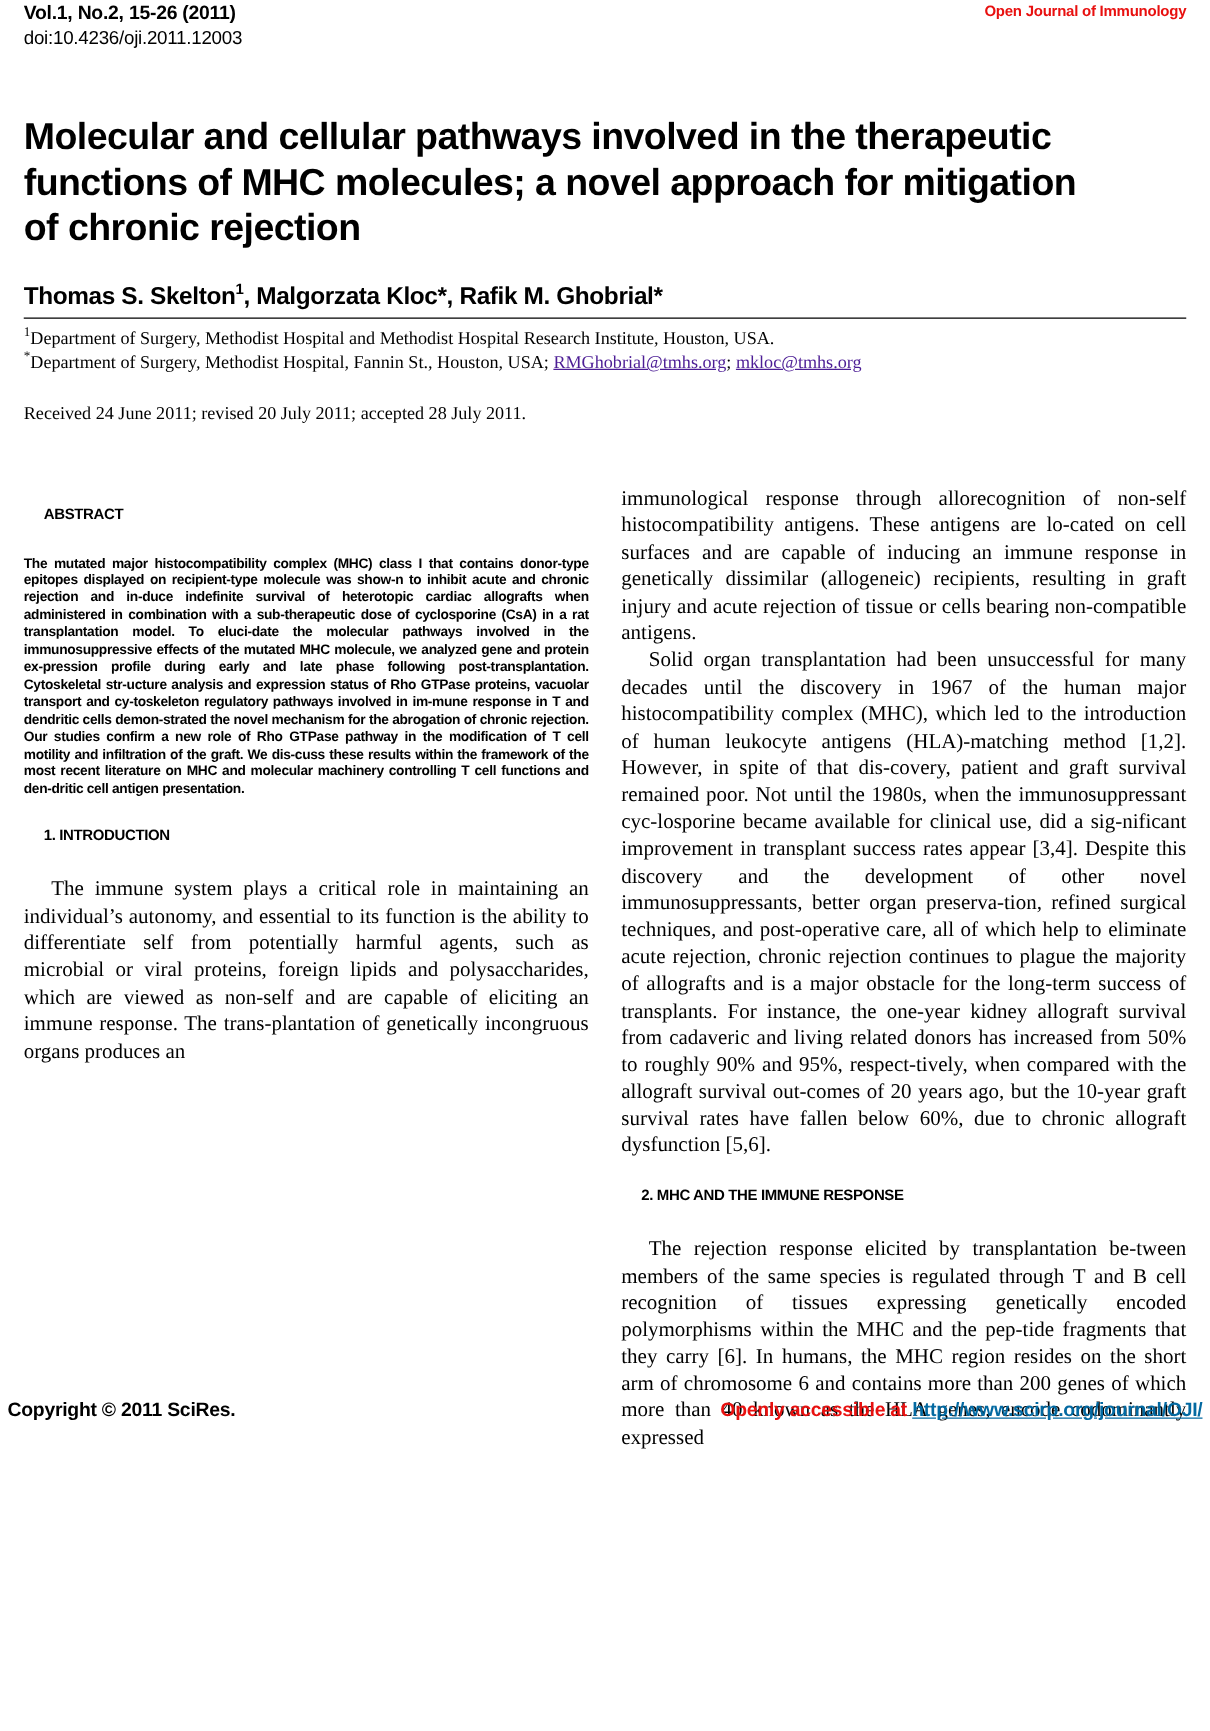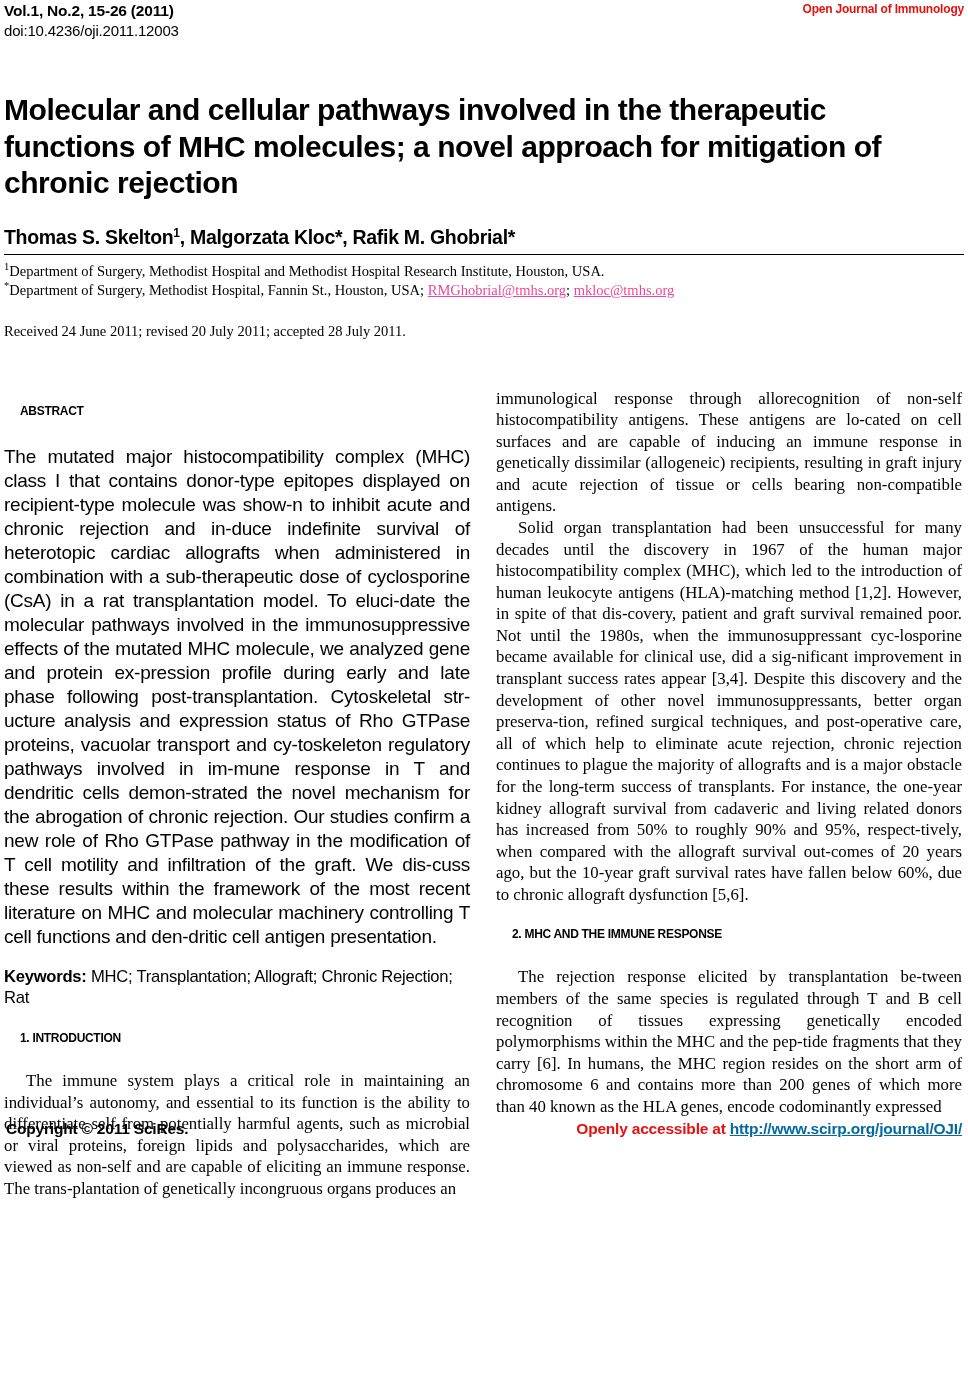--- a/index.html
+++ b/index.html
@@ -13,21 +13,21 @@
     font-family: "Liberation Serif", serif;
     color: #000000;
     position: relative;
     overflow: hidden;
   }
   .page {
     position: relative;
     width: 968px;
     height: 1152px;
     box-sizing: border-box;
-    padding: 0 4px;
+    padding: 0 19px;
   }
 
   
   .runhead {
     display: flex;
     justify-content: space-between;
     align-items: flex-start;
     padding-top: 2px;
   }
   .runhead-left {
@@ -86,21 +86,21 @@
   
   .affil {
     font-family: "Liberation Serif", serif;
     font-size: 14.5px;
     line-height: 1.33;
     padding-top: 7px;
   }
   .affil div { white-space: nowrap; }
   .affil sup { font-size: 10.5px; vertical-align: super; line-height: 0; }
   .affil a, .link {
-    color: #ec4899;
+    color: #4c1d95;
     text-decoration: underline;
   }
   .received {
     font-family: "Liberation Serif", serif;
     font-size: 14.5px;
     padding-top: 22px;
   }
 
   
   .columns {
@@ -114,22 +114,22 @@
     font-family: "Liberation Sans", sans-serif;
     font-size: 12px;
     font-weight: bold;
     letter-spacing: -0.3px;
     margin: 16px;
   }
   .h-section.gap-before { margin-top: 22px; }
 
   .abstract-body {
     font-family: "Liberation Sans", sans-serif;
-    font-size: 19px;
-    font-weight: normal;
+    font-size: 11px;
+    font-weight: bold;
     line-height: 1.265;
     text-align: justify;
     letter-spacing: -0.25px;
     margin: 0;
     padding-top: 11px;
   }
   .keywords {
     font-family: "Liberation Sans", sans-serif;
     font-size: 16.6px;
     line-height: 1.265;
@@ -193,21 +193,20 @@
     <div><sup>*</sup><span>Department of Surgery, Methodist Hospital, Fannin St., Houston, USA; </span><a class="link" href="#">RMGhobrial@tmhs.org</a><span>; </span><a class="link" href="#">mkloc@tmhs.org</a></div>
   </div>
 
   <div class="received">Received 24 June 2011; revised 20 July 2011; accepted 28 July 2011.</div>
 
   <div class="columns">
 
     <div class="col">
       <h2 class="h-section">ABSTRACT</h2>
       <p class="abstract-body">The mutated major histocompatibility complex (MHC) class I that contains donor-type epitopes displayed on recipient-type molecule was show-n to inhibit acute and chronic rejection and in-duce indefinite survival of heterotopic cardiac allografts when administered in combination with a sub-therapeutic dose of cyclosporine (CsA) in a rat transplantation model. To eluci-date the molecular pathways involved in the immunosuppressive effects of the mutated MHC molecule, we analyzed gene and protein ex-pression profile during early and late phase following post-transplantation. Cytoskeletal str-ucture analysis and expression status of Rho GTPase proteins, vacuolar transport and cy-toskeleton regulatory pathways involved in im-mune response in T and dendritic cells demon-strated the novel mechanism for the abrogation of chronic rejection. Our studies confirm a new role of Rho GTPase pathway in the modification of T cell motility and infiltration of the graft. We dis-cuss these results within the framework of the most recent literature on MHC and molecular machinery controlling T cell functions and den-dritic cell antigen presentation.</p>
-      <p class="keywords"><b>Keywords:</b><span> MHC; Transplantation; Allograft; Chronic Rejection; Rat</span></p>
 
       <h2 class="h-section gap-before">1. INTRODUCTION</h2>
       <p class="body-text intro-gap">The immune system plays a critical role in maintaining an individual’s autonomy, and essential to its function is the ability to differentiate self from potentially harmful agents, such as microbial or viral proteins, foreign lipids and polysaccharides, which are viewed as non-self and are capable of eliciting an immune response. The trans-plantation of genetically incongruous organs produces an</p>
     </div>
 
     <div class="col">
       <p class="body-text no-indent">immunological response through allorecognition of non-self histocompatibility antigens. These antigens are lo-cated on cell surfaces and are capable of inducing an immune response in genetically dissimilar (allogeneic) recipients, resulting in graft injury and acute rejection of tissue or cells bearing non-compatible antigens.</p>
       <p class="body-text">Solid organ transplantation had been unsuccessful for many decades until the discovery in 1967 of the human major histocompatibility complex (MHC), which led to the introduction of human leukocyte antigens (HLA)-matching method [1,2]. However, in spite of that dis-covery, patient and graft survival remained poor. Not until the 1980s, when the immunosuppressant cyc-losporine became available for clinical use, did a sig-nificant improvement in transplant success rates appear [3,4]. Despite this discovery and the development of other novel immunosuppressants, better organ preserva-tion, refined surgical techniques, and post-operative care, all of which help to eliminate acute rejection, chronic rejection continues to plague the majority of allografts and is a major obstacle for the long-term success of transplants. For instance, the one-year kidney allograft survival from cadaveric and living related donors has increased from 50% to roughly 90% and 95%, respect-tively, when compared with the allograft survival out-comes of 20 years ago, but the 10-year graft survival rates have fallen below 60%, due to chronic allograft dysfunction [5,6].</p>
 
       <h2 class="h-section gap-before">2. MHC AND THE IMMUNE RESPONSE</h2>

